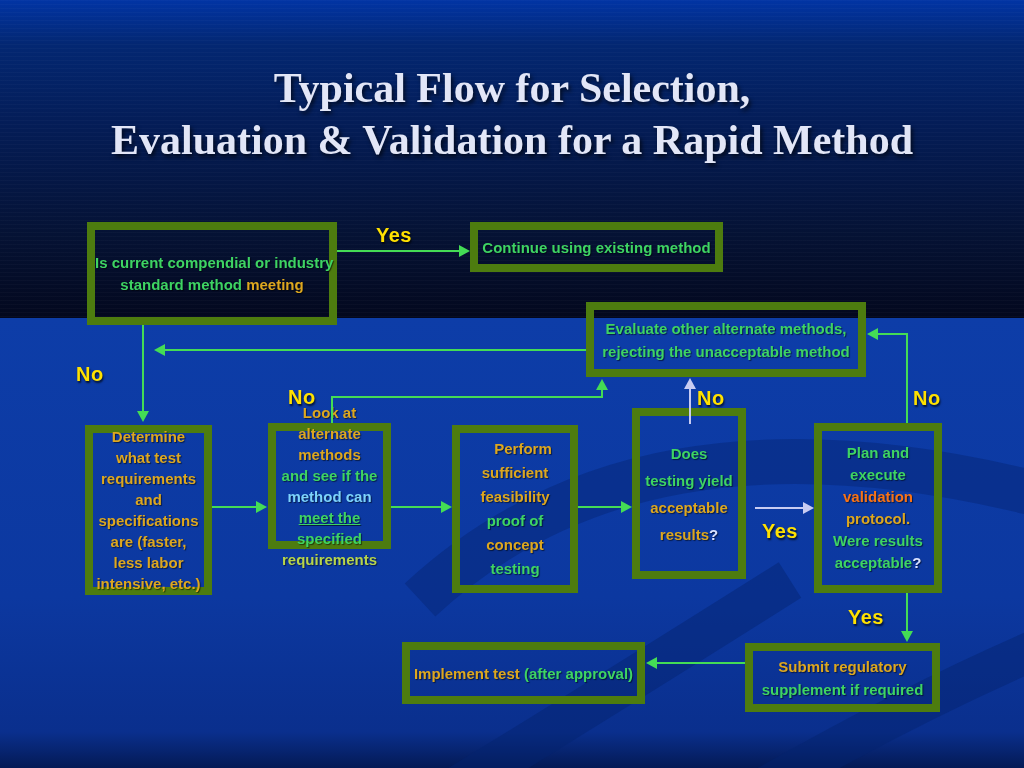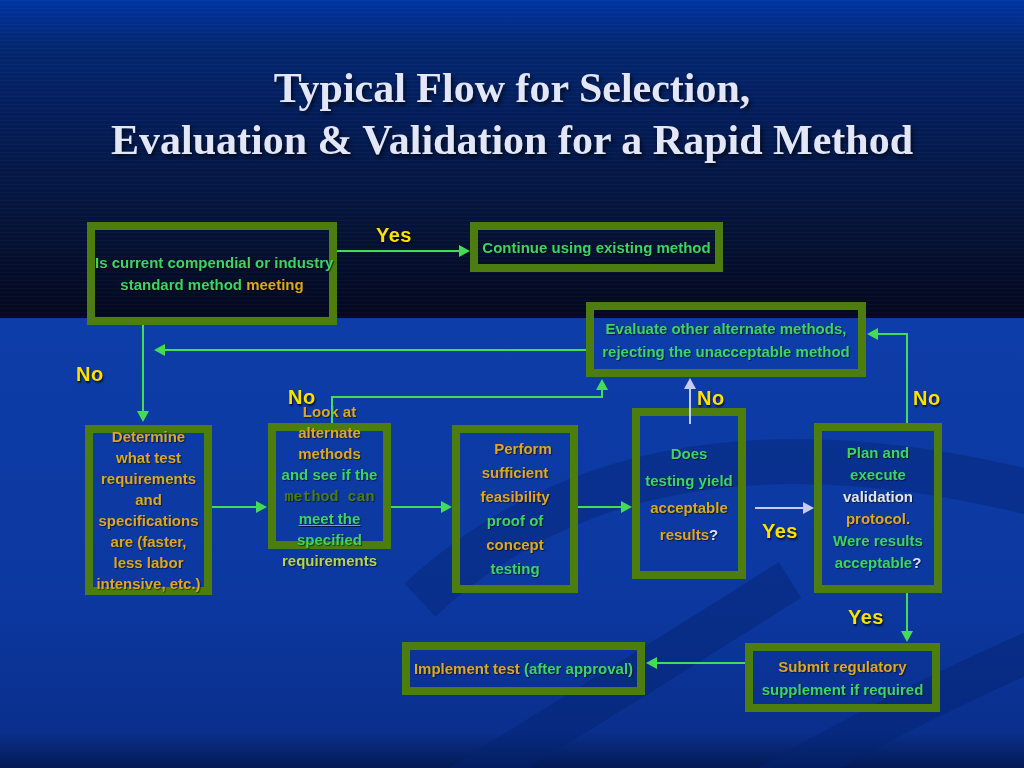--- a/index.html
+++ b/index.html
@@ -72,21 +72,21 @@
       <div class="bline"><span style="color: rgb(221, 167, 31);">specifications</span></div>
       <div class="bline"><span style="color: rgb(221, 167, 31);">are (faster,</span></div>
       <div class="bline"><span style="color: rgb(221, 167, 31);">less labor</span></div>
       <div class="bline"><span style="color: rgb(221, 167, 31);">intensive, etc.)</span></div>
     </div>
   <div class="fbox" style="left:268px;top:423px;width:123px;height:126px">
       <div class="bline"><span style="color: rgb(221, 167, 31);">Look at</span></div>
       <div class="bline"><span style="color: rgb(221, 167, 31);">alternate</span></div>
       <div class="bline"><span style="color: rgb(221, 167, 31);">methods</span></div>
       <div class="bline"><span style="color: rgb(62, 212, 99);">and see if the</span></div>
-      <div class="bline"><span style="color: #4d7c0f; font-family: Liberation Mono, monospace;">method can</span></div>
+      <div class="bline"><span style="color: #7dd3fc;">method can</span></div>
       <div class="bline"><span style="color: rgb(62, 212, 99); text-decoration: underline;">meet the</span></div>
       <div class="bline"><span style="color: rgb(62, 212, 99);">specified</span></div>
       <div class="bline"><span style="color: rgb(183, 212, 74);">requirements</span></div>
     </div>
   <div class="fbox" style="left:452px;top:425px;width:126px;height:168px;--lh:24px">
       <div class="bline"><span style="color: rgb(221, 167, 31); margin-left: 16px;">Perform</span></div>
       <div class="bline"><span style="color: rgb(221, 167, 31);">sufficient</span></div>
       <div class="bline"><span style="color: rgb(221, 167, 31);">feasibility</span></div>
       <div class="bline"><span style="color: rgb(62, 212, 99);">proof of</span></div>
       <div class="bline"><span style="color: rgb(221, 167, 31);">concept</span></div>
@@ -94,26 +94,26 @@
     </div>
   <div class="fbox" style="left:632px;top:408px;width:114px;height:171px;--lh:27px">
       <div class="bline"><span style="color: rgb(62, 212, 99);">Does</span></div>
       <div class="bline"><span style="color: rgb(62, 212, 99);">testing yield</span></div>
       <div class="bline"><span style="color: rgb(221, 167, 31);">acceptable</span></div>
       <div class="bline"><span style="color: rgb(221, 167, 31);">results</span><span style="color: rgb(217, 226, 255);">?</span></div>
     </div>
   <div class="fbox" style="left:814px;top:423px;width:128px;height:170px;--lh:22px">
       <div class="bline"><span style="color: rgb(62, 212, 99);">Plan and</span></div>
       <div class="bline"><span style="color: rgb(62, 212, 99);">execute</span></div>
-      <div class="bline"><span style="color: #e5e5e5;">validation</span></div>
+      <div class="bline"><span style="color: #f97316;">validation</span></div>
       <div class="bline"><span style="color: rgb(221, 167, 31);">protocol.</span></div>
       <div class="bline"><span style="color: rgb(62, 212, 99);">Were results</span></div>
       <div class="bline"><span style="color: rgb(62, 212, 99);">acceptable</span><span style="color: rgb(217, 226, 255);">?</span></div>
     </div>
-  <div class="fbox" style="left:402px;top:642px;width:243px;height:53px">
+  <div class="fbox" style="left:402px;top:642px;width:243px;height:62px">
       <div class="bline"><span style="color: rgb(221, 167, 31);">Implement test </span><span style="color: rgb(62, 212, 99);">(after approval)</span></div>
     </div>
   <div class="fbox" style="left:745px;top:643px;width:195px;height:69px;--lh:23px">
       <div class="bline"><span style="color: rgb(221, 167, 31);">Submit regulatory</span></div>
       <div class="bline"><span style="color: rgb(62, 212, 99);">supplement if required</span></div>
     </div>
 
   <div class="hl" style="left:337px;top:250px;width:122px"></div>
   <div class="ah r" style="left:459px;top:245px"></div>
 

